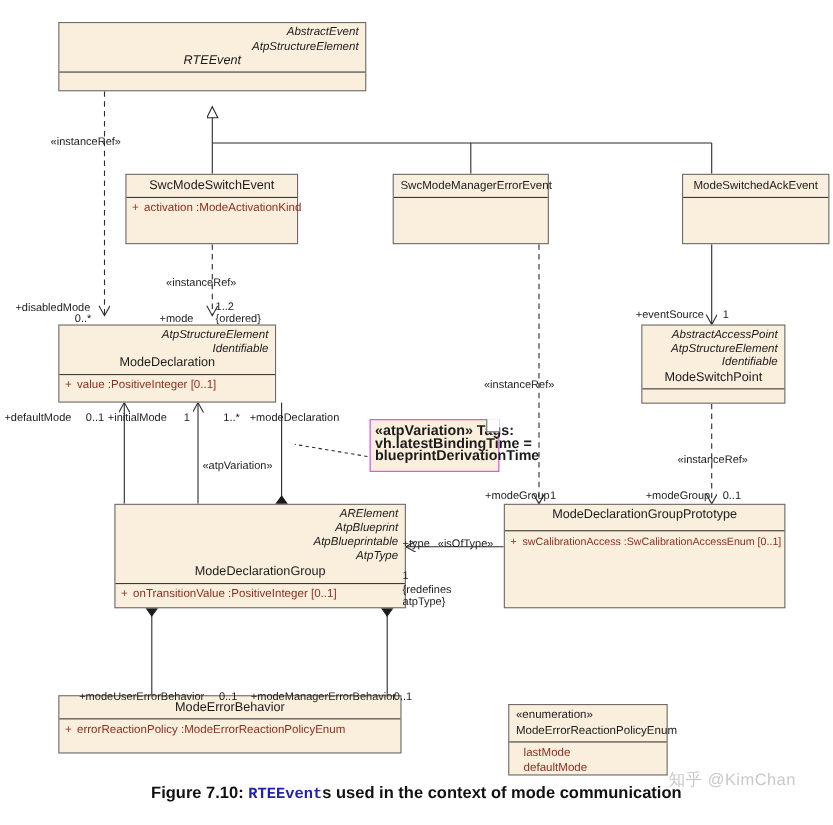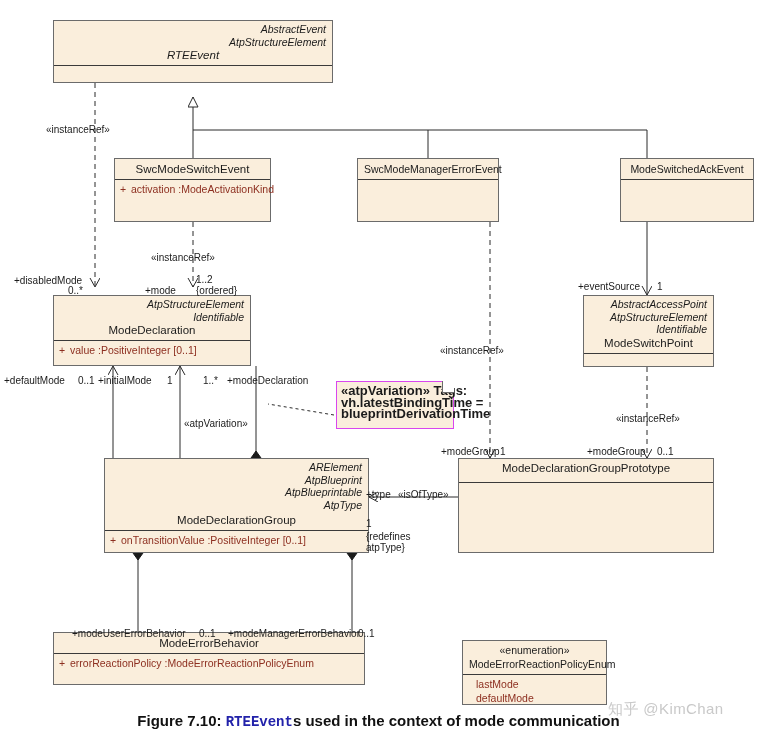--- a/index.html
+++ b/index.html
@@ -15,21 +15,21 @@
   .cls .sep{height:1px;background:#3a3a3a;}
   .cls .body{box-sizing:border-box;padding:3px 4px 3px 5px;}
   .stereo{font-style:italic;font-size:10.5px;color:#1b1b1b;text-align:right;
           line-height:12.5px;white-space:nowrap;}
   .cname{text-align:center;font-size:11.5px;color:#1b1b1b;line-height:14px;
          white-space:nowrap;}
   .cname.ital{font-style:italic;}
   .attr{font-size:10.5px;color:#8d2f20;white-space:nowrap;line-height:13px;}
   .attr .plus{color:#8d2f20;display:inline-block;width:11px;}
   .lit{font-size:10.5px;color:#8d2f20;line-height:13.5px;padding-left:8px;white-space:nowrap;}
-  .guill{text-align:center;font-size:10.5px;color:#1b1b1b;line-height:13px;white-space:nowrap;}
+  .guill{text-align:left;font-size:10.5px;color:#1b1b1b;line-height:13px;white-space:nowrap;}
 
   
   .lbl{position:absolute;font-size:10px;color:#1b1b1b;white-space:nowrap;
        line-height:11px;}
 
   
   .note{position:absolute;box-sizing:border-box;background:#faeedc;
         border:1px solid #d946ef;font-size:13px;color:#1b1b1b;
         line-height:11.5px;padding:3px 3px 2px 4px;white-space:nowrap;font-weight:bold;}
   .note .fold{position:absolute;right:-1px;top:-1px;width:11px;height:11px;
@@ -175,20 +175,23 @@
     <div class="body">
       <div class="attr"><span class="plus">+</span><span>onTransitionValue  :PositiveInteger [0..1]</span></div>
     </div>
   </div>
 
   <div class="cls" style="left:458px;top:458px;width:256px;height:95px;">
     <div class="hdr">
       <div class="cname">ModeDeclarationGroupPrototype</div>
     </div>
     <div class="sep" style="margin-top:4px;"></div>
+    <div class="body">
+      <div class="attr" style="font-size:9.7px;"><span class="plus">+</span><span>swCalibrationAccess  :SwCalibrationAccessEnum [0..1]</span></div>
+    </div>
   </div>
 
   <div class="cls" style="left:53px;top:632px;width:312px;height:53px;">
     <div class="hdr" style="padding-top:3px;">
       <div class="cname">ModeErrorBehavior</div>
     </div>
     <div class="sep"></div>
     <div class="body">
       <div class="attr"><span class="plus">+</span><span>errorReactionPolicy  :ModeErrorReactionPolicyEnum</span></div>
     </div>

